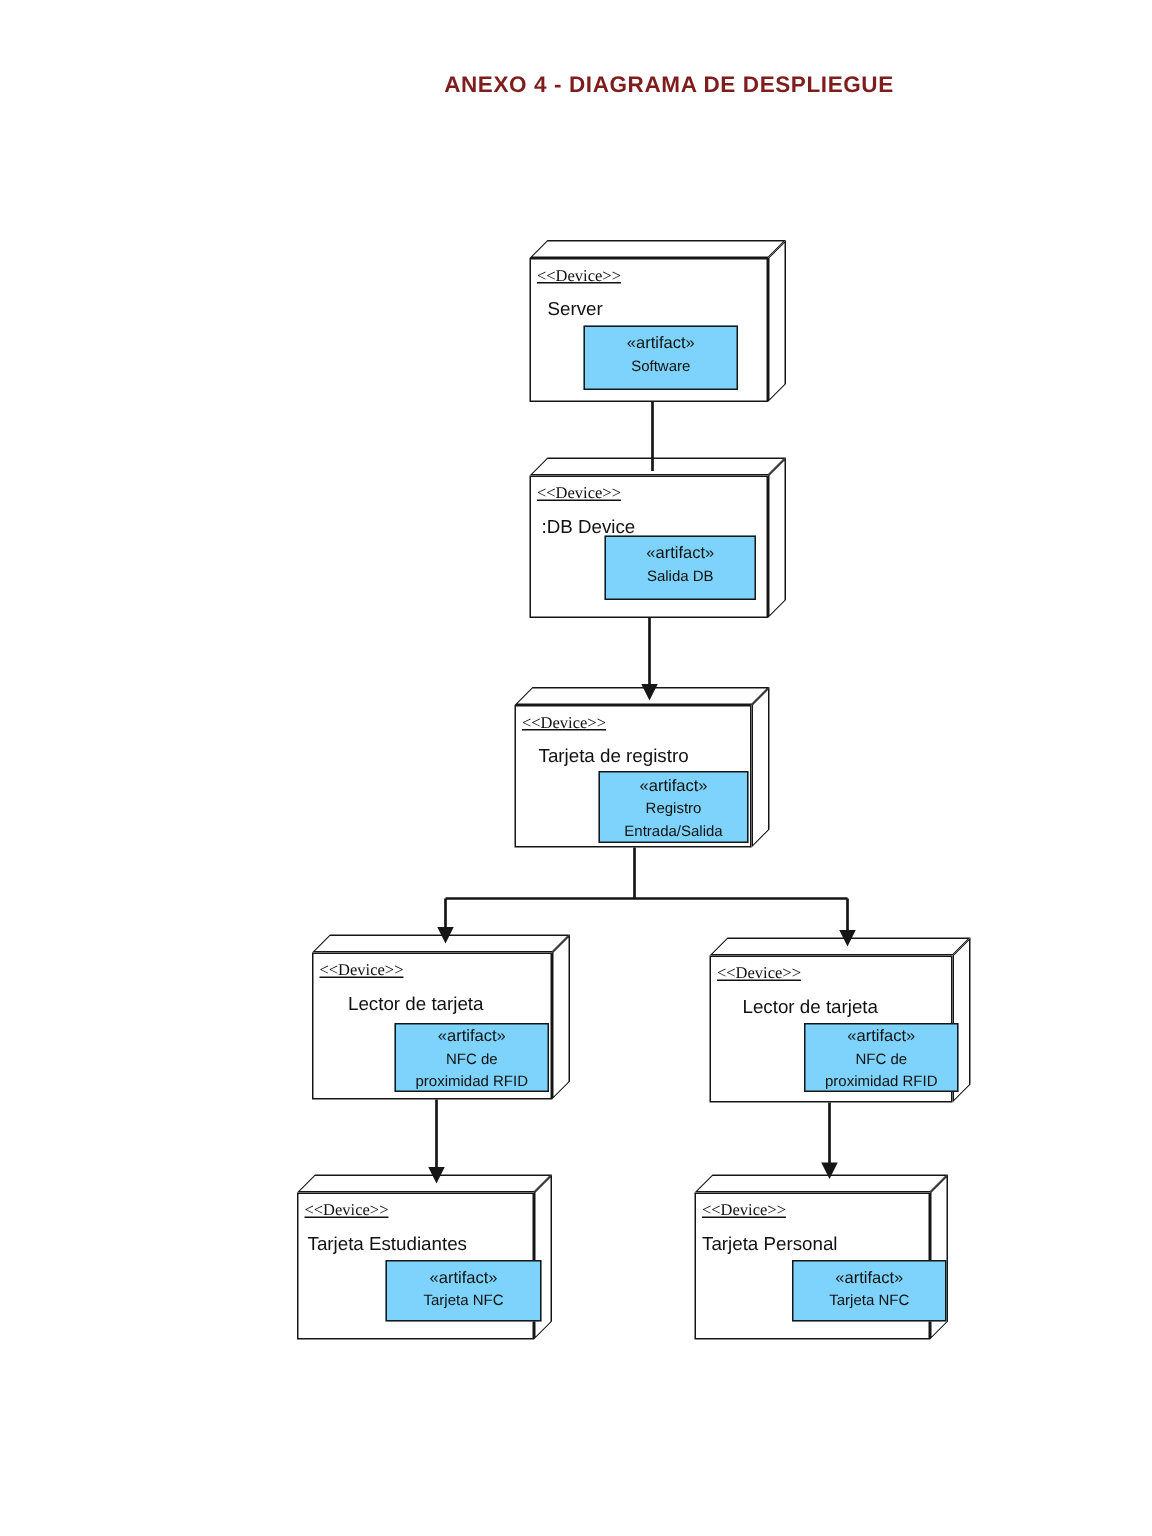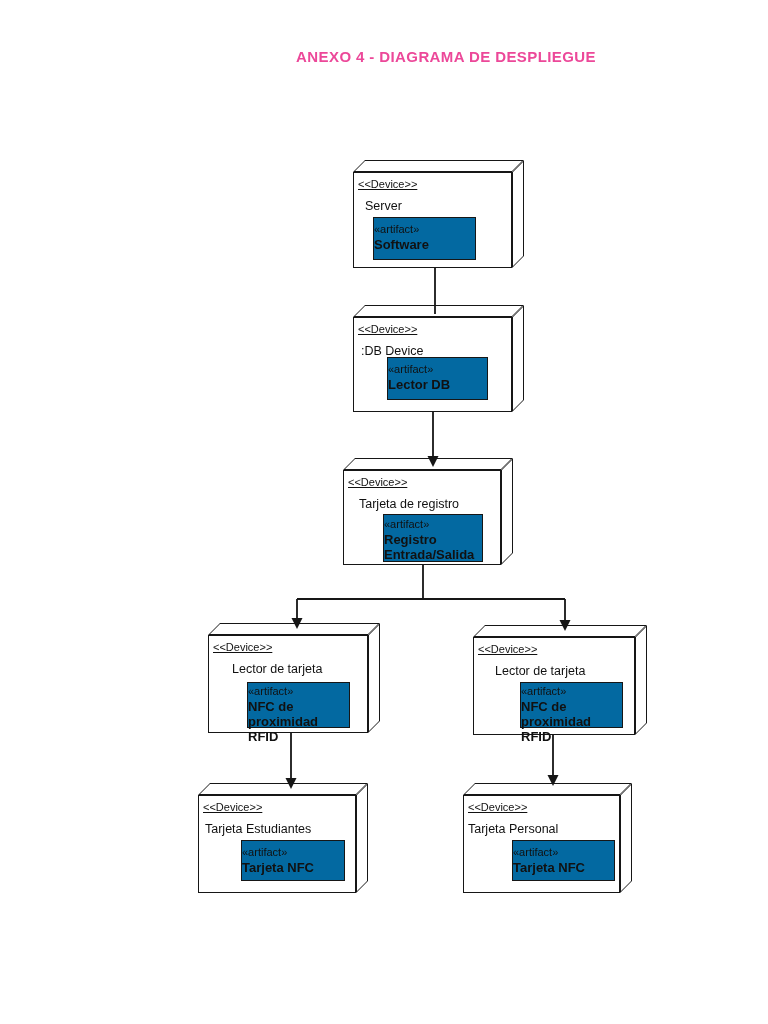--- a/index.html
+++ b/index.html
@@ -4,40 +4,40 @@
 <style>
   html,body{margin:0;padding:0;}
   body{
     width:768px;height:1024px;position:relative;background:#ffffff;
     font-family:"Liberation Sans","DejaVu Sans",sans-serif;color:#111;
     overflow:hidden;
   }
   *{box-sizing:border-box;}
   .page-title{
     position:absolute;left:246px;top:48px;width:400px;text-align:center;
-    font-size:15px;font-weight:bold;letter-spacing:.4px;color:#ec4899;
+    font-size:15px;font-weight:bold;letter-spacing:.4px;color:#7f1d1d;
   }
   
   .node{position:absolute;}
   .face{position:absolute;background:#fff;border:1.7px solid #161616;}
   .face-top{left:6px;top:-12px;width:100%;height:12px;transform:skewX(-45deg);}
   .face-right{left:100%;top:-6px;width:12px;height:100%;transform:skewY(-45deg);}
   .face-front{left:0;top:0;width:100%;height:100%;}
   .node-content{position:absolute;left:0;top:0;width:100%;height:100%;z-index:2;}
   .stereotype{
     display:inline-block;margin:6px 0 0 5px;font-size:11px;
-    text-decoration:underline;white-space:nowrap;
+    text-decoration:underline;white-space:nowrap;font-family:Liberation Serif, serif;
   }
   .node-name{font-size:12.5px;font-weight:normal;margin-top:7px;white-space:nowrap;}
   .artifact{
-    position:absolute;background:#0369a1;border:1.6px solid #161616;
-    padding-top:4px;line-height:15px;
+    position:absolute;background:#7dd3fc;border:1.6px solid #161616;
+    text-align:center;padding-top:4px;line-height:15px;margin-left:16px;
   }
   .artifact .art-st{font-size:11px;}
-  .artifact .art-name{font-size:13px;font-weight:bold;}
+  .artifact .art-name{font-size:10px;font-weight:normal;}
   svg.connectors{position:absolute;left:0;top:0;z-index:1;}
 </style>
 </head>
 <body>
 
 <div class="page-title">ANEXO 4 - DIAGRAMA DE DESPLIEGUE</div>
 
 <svg class="connectors" width="768" height="1024" viewBox="0 0 768 1024">
   <g stroke="#161616" stroke-width="1.8" fill="none">
     <path d="M435,268 V314"></path>
@@ -73,21 +73,21 @@
 
   <div class="node" style="left:353px;top:317px;width:159px;height:95px;">
     <div class="face face-top"></div>
     <div class="face face-right"></div>
     <div class="face face-front"></div>
     <div class="node-content">
       <span class="stereotype">&lt;&lt;Device&gt;&gt;</span>
       <div class="node-name" style="padding-left:8px;">:DB Device</div>
       <div class="artifact" style="left:34px;top:40px;width:101px;height:43px;">
         <div class="art-st">«artifact»</div>
-        <div class="art-name">Lector DB</div>
+        <div class="art-name">Salida DB</div>
       </div>
     </div>
   </div>
 
   <div class="node" style="left:343px;top:470px;width:158px;height:95px;">
     <div class="face face-top"></div>
     <div class="face face-right"></div>
     <div class="face face-front"></div>
     <div class="node-content">
       <span class="stereotype">&lt;&lt;Device&gt;&gt;</span>

